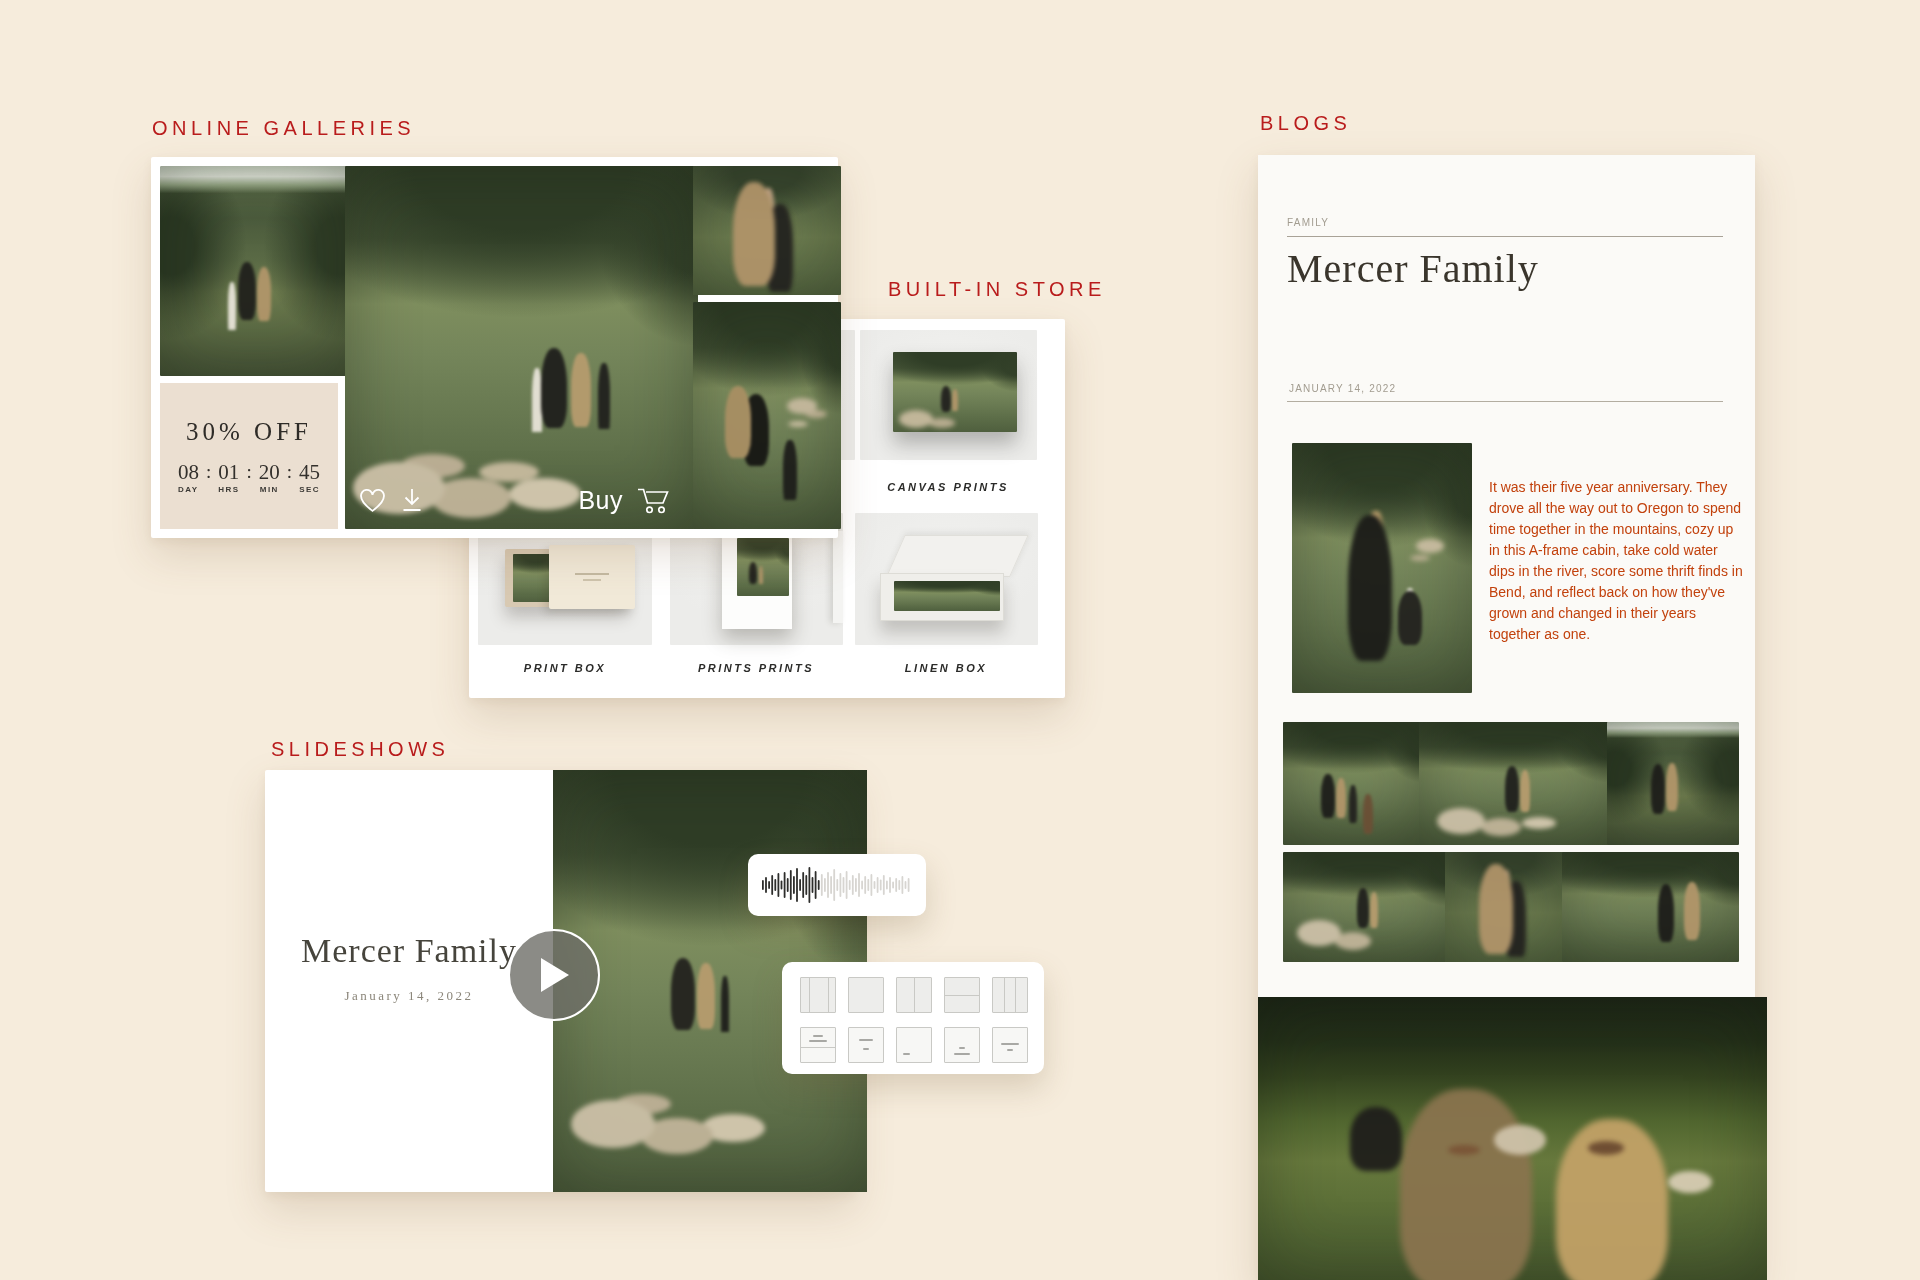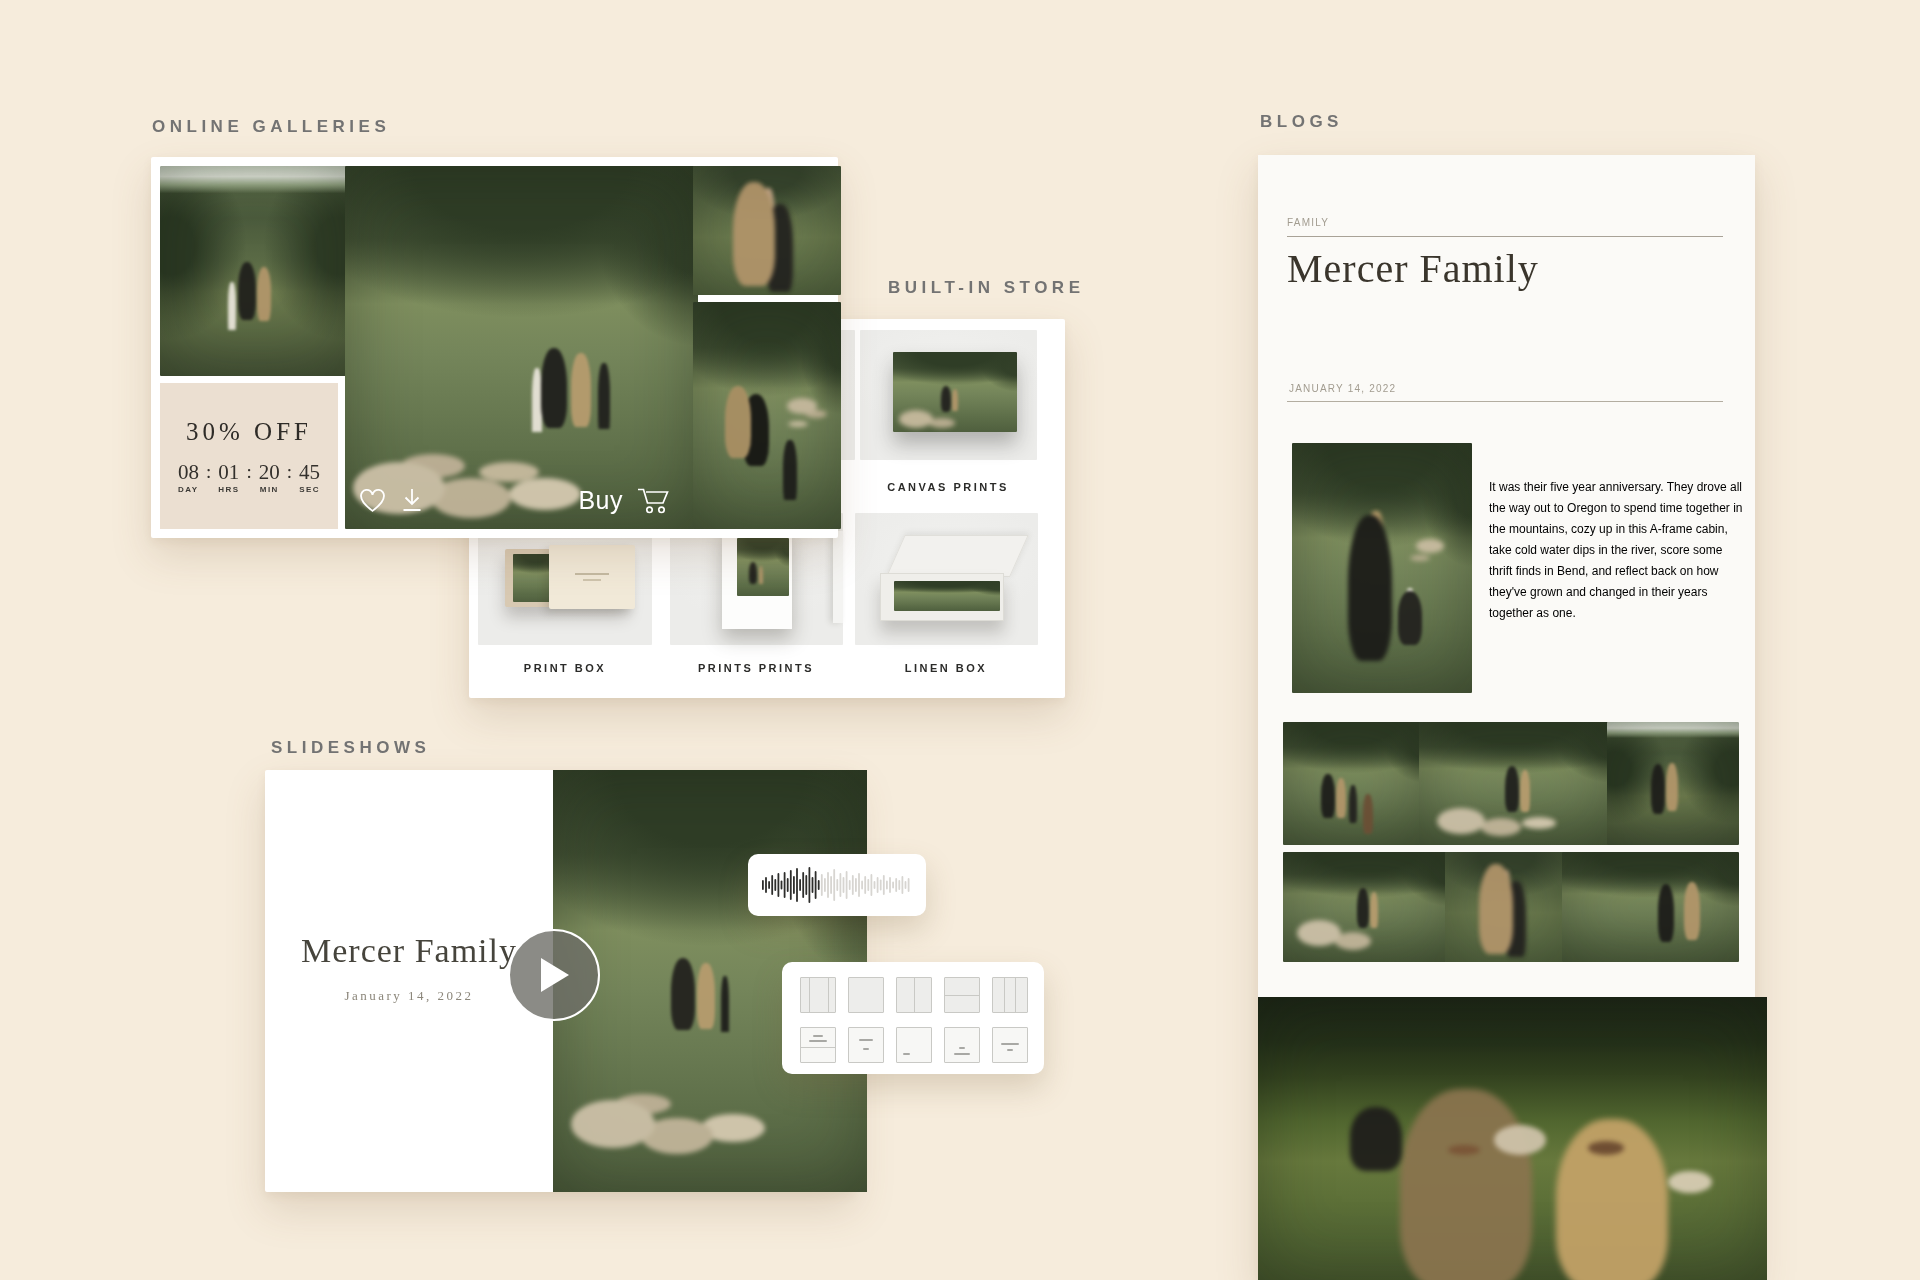--- a/index.html
+++ b/index.html
@@ -1,18 +1,18 @@
 <!DOCTYPE html>
 <html><head>
 <meta charset="utf-8">
 <style>
   html,body{margin:0;padding:0;background:#f6ecdc;}
   .canvas{position:relative;width:1920px;height:1280px;background:#f6ecdc;overflow:hidden;
           font-family:"Liberation Sans",sans-serif;color:#1d1d1b;}
-  .slabel{position:absolute;font-weight:bold;font-size:17px;letter-spacing:4.5px;color:#737373;white-space:nowrap;}
+  .slabel{position:absolute;font-weight:normal;font-size:20px;letter-spacing:4.5px;color:#b91c1c;white-space:nowrap;}
   .card{position:absolute;background:#fff;border-radius:2px;
         box-shadow:0 18px 40px rgba(125,96,62,.18),0 4px 10px rgba(125,96,62,.08);}
   
   .ph{position:absolute;overflow:hidden;border-radius:1px;
       box-shadow:inset 0 0 70px rgba(22,28,15,.38);padding-left:12px;}
   .bg-path{background:
     linear-gradient(180deg,#cdd6c6 0%,#e6eadf 5%,#9aab89 9%,rgba(0,0,0,0) 13%),
     radial-gradient(55% 62% at 6% 38%,#2c3a24 22%,rgba(44,58,36,0) 72%),
     radial-gradient(55% 62% at 94% 38%,#2f3d26 22%,rgba(47,61,38,0) 72%),
     linear-gradient(180deg,#5c6c49 0%,#4c5c3d 25%,#5a6a45 45%,#6d7b4e 60%,#5f6e46 75%,#505e3d 90%,#475538 100%);}
@@ -34,41 +34,41 @@
   .cd-unit{display:flex;flex-direction:column;align-items:center;gap:0;}
   .cd-num{font-family:"Liberation Serif",serif;font-size:21px;color:#33302c;}
   .cd-sep{font-family:"Liberation Serif",serif;font-size:19px;color:#33302c;margin-top:1px;}
   .cd-lab{font-size:8px;font-weight:bold;letter-spacing:1.5px;color:#3c3a36;}
   .g-icons{position:absolute;display:flex;gap:14px;align-items:flex-end;}
   .g-buy{position:absolute;display:flex;align-items:center;gap:13px;color:#fff;font-size:25px;letter-spacing:.5px;cursor:pointer;}
   .icon-btn{cursor:pointer;line-height:0;}
   
   .prod-box{position:absolute;background:#ececea;border-radius:1px;
             background-image:radial-gradient(80% 70% at 50% 35%,#f1f1ef 0%,rgba(236,236,234,0) 70%);}
-  .prod-label{position:absolute;font-size:11px;font-weight:bold;letter-spacing:2.5px;color:#2b2b29;white-space:nowrap;transform:translateX(-50%);}
+  .prod-label{position:absolute;font-size:11px;font-weight:bold;letter-spacing:2.5px;color:#2b2b29;white-space:nowrap;transform:translateX(-50%);font-style:italic;}
   .mini-shadow{box-shadow:0 12px 20px rgba(40,40,35,.30);}
   
   .ss-title{position:absolute;width:288px;text-align:center;font-family:"Liberation Serif",serif;
             font-size:34px;color:#46443c;letter-spacing:1px;}
   .ss-date{position:absolute;width:288px;text-align:center;font-family:"Liberation Serif",serif;
            font-size:13px;letter-spacing:2.5px;color:#8b867a;}
   .play{position:absolute;width:88px;height:88px;border-radius:50%;background:rgba(110,110,104,.80);
         border:2px solid #fff;display:flex;align-items:center;justify-content:center;cursor:pointer;}
   .panel{position:absolute;background:#fff;border-radius:10px;box-shadow:0 14px 30px rgba(120,95,60,.22);}
   .lt-grid{display:grid;grid-template-columns:repeat(5,34px);gap:14px;padding:15px 0 0 18px;}
   .lt{width:34px;height:34px;border:1px solid #c9c9c5;background:#ededeb;position:relative;border-radius:1px;cursor:pointer;}
   .lt b{position:absolute;background:#c9c9c5;}
   .lt .v{top:0;bottom:0;width:1px;} .lt .h{left:0;right:0;height:1px;}
   .lt2{background:#f7f7f5;}
   .lt .d{position:absolute;height:2px;background:#a8a8a4;border-radius:1px;}
   
   .blog-small{position:absolute;font-size:10px;letter-spacing:1.2px;color:#a29c90;}
   .rule{position:absolute;height:1px;background:#a8a297;}
   .blog-title{position:absolute;font-family:"Liberation Serif",serif;font-size:40px;letter-spacing:1px;color:#3a352c;}
-  .blog-body{position:absolute;font-size:12px;line-height:21px;color:#000000;}
+  .blog-body{position:absolute;font-size:14px;line-height:21px;color:#c2410c;}
 </style>
 </head>
 <body>
 
 <div class="canvas">
 
   <div class="slabel" style="left:152px;top:117px">ONLINE GALLERIES</div>
 
   <div class="card" style="left:151px;top:157px;width:687px;height:381px;z-index:30">
 

